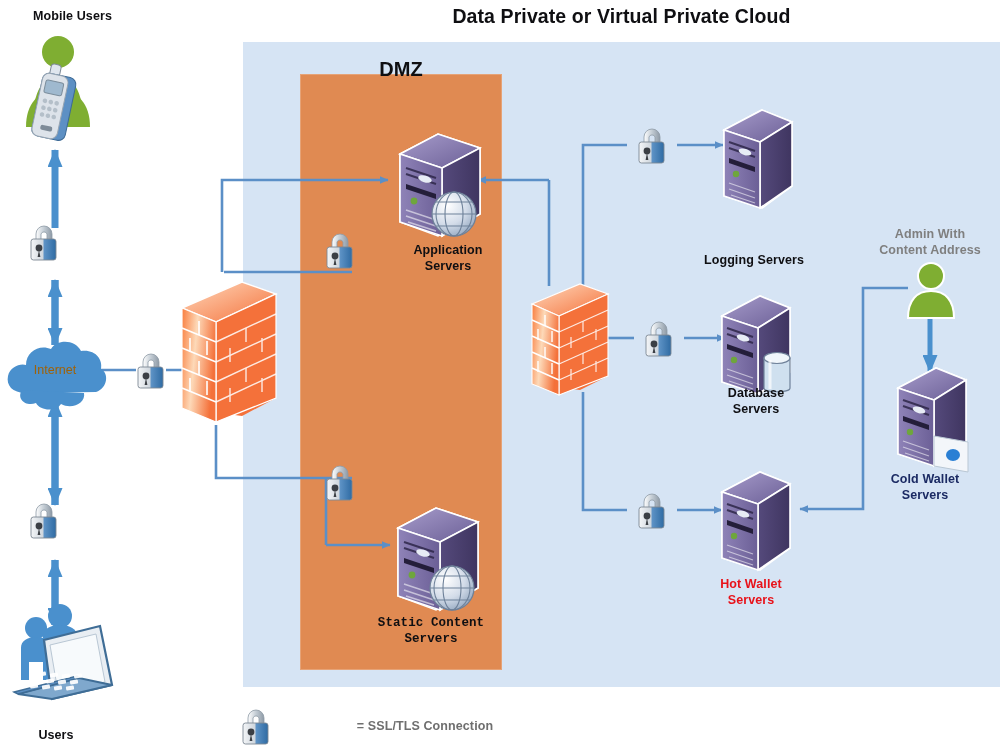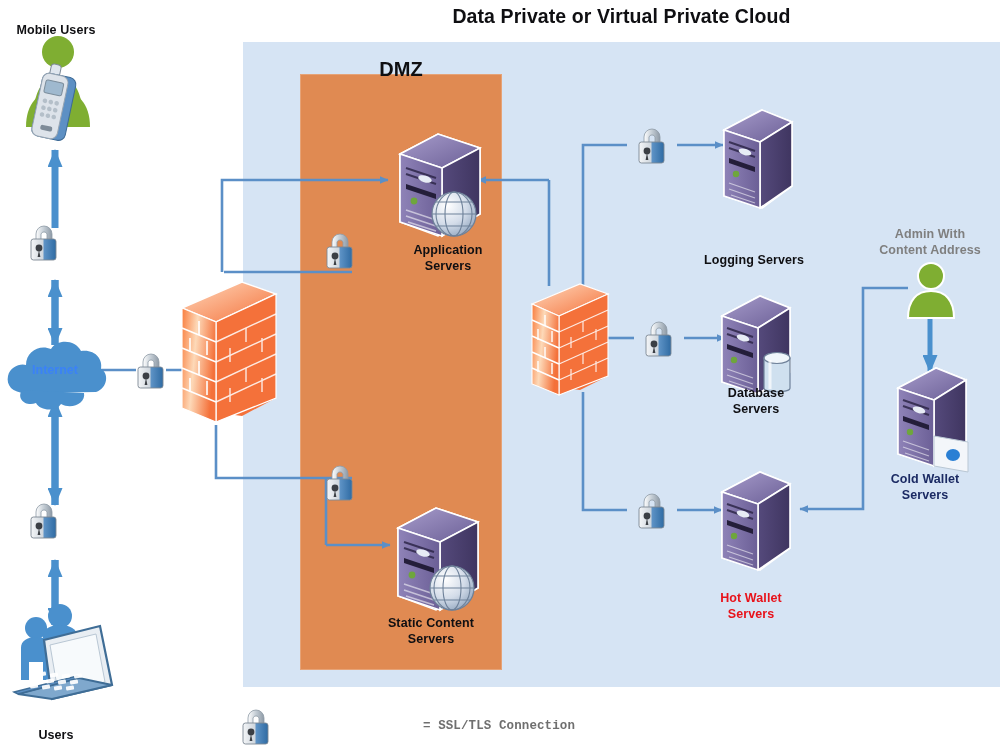--- a/index.html
+++ b/index.html
@@ -8,22 +8,22 @@
   #stage{position:absolute;left:0;top:0;width:1000px;height:750px;}
   .abs{position:absolute;}
   .lbl{position:absolute;text-align:center;font-weight:bold;line-height:1.28;
        color:#0f0f12;letter-spacing:0.1px;}
   .lbl.small{font-size:12.5px;}
   .lbl.med{font-size:13px;}
   .lbl.big{font-size:19.5px;}
   .lbl.hot{color:#e8121a;}
   .lbl.cold{color:#1b2a63;}
   .lbl.gray{color:#7f7f7f;}
-  .lbl.legend{color:#6f6f6f;font-size:12.5px;text-align:right;font-family:Liberation Mono, monospace;}
-  .cloudtext{position:absolute;font-weight:bold;font-size:12.5px;color:#3b82f6;
+  .lbl.legend{color:#6f6f6f;font-size:12.5px;text-align:center;}
+  .cloudtext{position:absolute;font-weight:normal;font-size:12.5px;color:#a16207;
              text-align:center;width:100%;}
   svg{display:block;overflow:visible;}
 </style>
 </head>
 <body>
 
 <div id="stage">
 
   <div class="abs" style="left:243px;top:42px;width:757px;height:645px;background:#d6e4f4;"></div>
 
@@ -111,21 +111,21 @@
         <circle cx="29" cy="79" r="2.3"></circle>
           <circle cx="35" cy="79" r="2.3"></circle>
           <circle cx="41" cy="79" r="2.3"></circle>
         <circle cx="29" cy="86" r="2.3"></circle>
           <circle cx="35" cy="86" r="2.3"></circle>
           <circle cx="41" cy="86" r="2.3"></circle>
       </g>
       <rect x="30" y="96" width="12" height="5" rx="2" fill="#7e8b98"></rect>
     </g>
   </svg>
-  <div class="lbl small" style="left:0px;top:22px;width:112px;">Mobile Users</div>
+  <div class="lbl small" style="left:0px;top:8px;width:112px;text-align:right;">Mobile Users</div>
 
   <svg class="abs" width="110" height="80" style="left:2px;top:333px;">
     <path d="M24,60 C10,60 4,52 6,43 C8,34 18,30 24,32 C24,18 38,11 49,16
              C55,6 73,6 79,18 C93,16 101,26 99,36 C107,40 106,55 94,59 Z" fill="#4a90cd"></path>
     <path d="M20,57 C14,66 24,74 34,70 C38,78 54,79 59,71 C70,77 84,70 82,60 Z" fill="#4a90cd"></path>
   </svg>
   <div class="cloudtext" style="left:0px;top:363px;width:110px;">Internet</div>
 
   <svg class="abs" width="120" height="110" style="left:8px;top:600px;">
     <g fill="#4a90cd">
@@ -307,21 +307,21 @@
       <circle cx="62" cy="86" r="22" fill="url(#globeG)" stroke="#6e8199" stroke-width="1.2"></circle>
       <g fill="none" stroke="#6e8199" stroke-width="1.1">
         <ellipse cx="62" cy="86" rx="9" ry="22"></ellipse>
         <ellipse cx="62" cy="86" rx="18" ry="22"></ellipse>
         <path d="M40,86 L84,86"></path>
           <path d="M44,74 L80,74"></path>
           <path d="M44,98 L80,98"></path>
       </g>
     </g>
   </svg>
-  <div class="lbl small" style="left:358px;top:615px;width:146px;">
+  <div class="lbl small" style="left:358px;top:615px;width:146px;font-family:Liberation Mono, monospace;">
     <span>Static Content</span><br>
     <span>Servers</span>
   </div>
 
   <svg class="abs" width="80" height="112" style="left:716px;top:104px;">
     <g stroke="#ffffff" stroke-width="1.6">
       <path d="M8,26 L46,6 L76,18 L76,82 L46,104 L8,92 Z" fill="url(#srvS)"></path>
       <path d="M8,26 L46,6 L76,18 L44,38 Z" fill="url(#srvT)"></path>
       <path d="M44,38 L76,18 L76,82 L44,104 Z" fill="url(#srvS)"></path>
       <path d="M8,26 L44,38 L44,104 L8,92 Z" fill="url(#srvF)"></path>
@@ -384,21 +384,21 @@
     </g>
     <ellipse cx="29" cy="48" rx="6.5" ry="3.2" fill="#e7ecf5" transform="rotate(17 29 48)"></ellipse>
     <path d="M13,54 L39,63 L39,68 L13,59 Z" fill="#241e3a"></path>
     <circle cx="20" cy="70" r="3.2" fill="#6ea63c"></circle>
     <g fill="none" stroke="#ffffff" stroke-width="1.3" opacity=".55">
       <path d="M13,79 L39,88"></path>
         <path d="M13,85 L39,94"></path>
         <path d="M15,91 L39,99"></path>
     </g>
   </svg>
-  <div class="lbl small hot" style="left:681px;top:590px;width:140px;">
+  <div class="lbl small hot" style="left:681px;top:576px;width:140px;">
     <span>Hot Wallet</span><br>
     <span>Servers</span>
   </div>
 
   <svg class="abs" width="90" height="115" style="left:890px;top:362px;">
     <g stroke="#ffffff" stroke-width="1.6">
       <path d="M8,26 L46,6 L76,18 L76,82 L46,104 L8,92 Z" fill="url(#srvS)"></path>
       <path d="M8,26 L46,6 L76,18 L44,38 Z" fill="url(#srvT)"></path>
       <path d="M44,38 L76,18 L76,82 L44,104 Z" fill="url(#srvS)"></path>
       <path d="M8,26 L44,38 L44,104 L8,92 Z" fill="url(#srvF)"></path>

